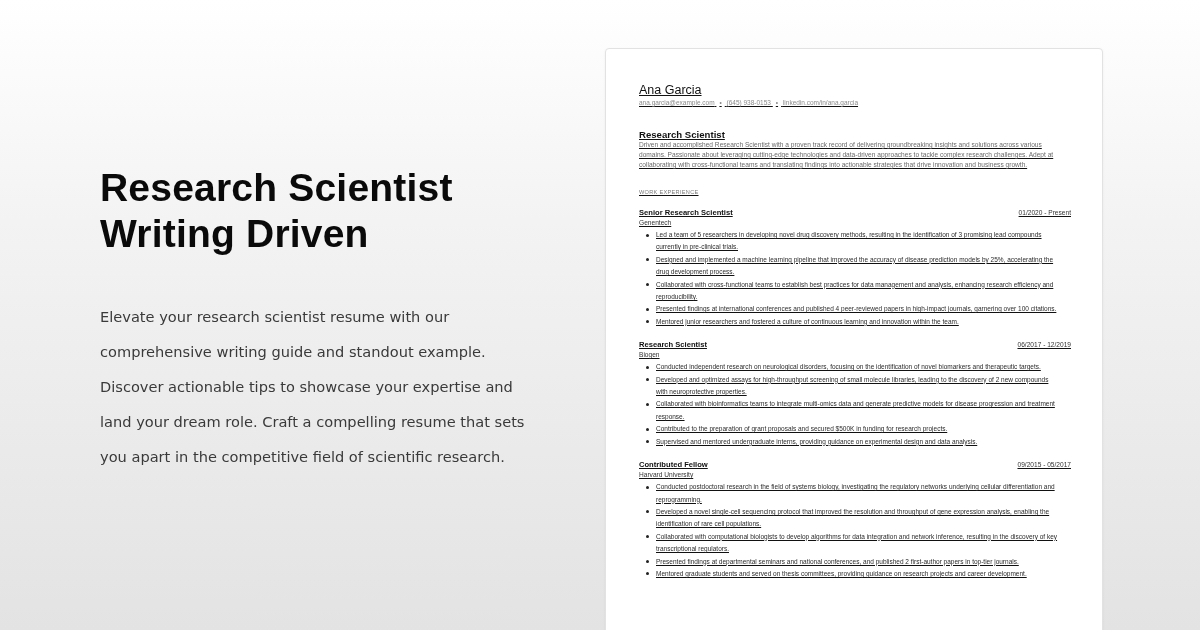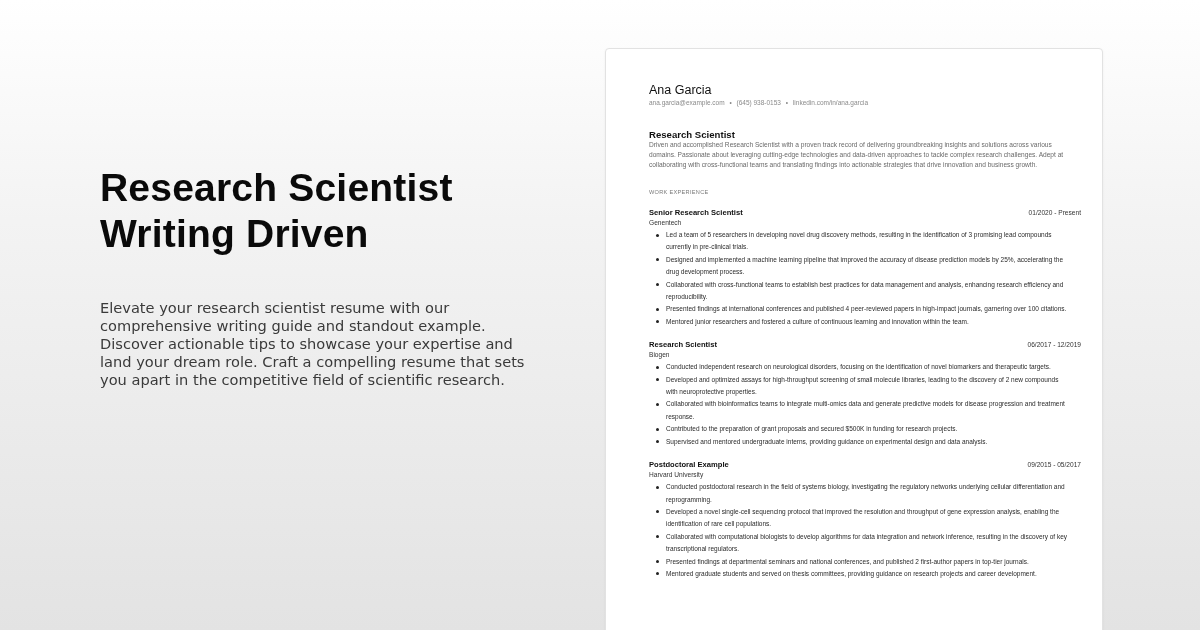--- a/index.html
+++ b/index.html
@@ -22,43 +22,44 @@
       font-size: 39px;
       line-height: 46px;
       color: #0a0a0a;
       letter-spacing: 0.2px;
     }
     .headline span { display: block; }
     .intro {
       margin-top: 42px;
       font-family: "DejaVu Sans", sans-serif;
       font-size: 14.6px;
-      line-height: 18px;
+      line-height: 35px;
       color: #3a3a3a;
       width: 440px;
     }
 
     .card {
       position: absolute;
       left: 605px;
       top: 48px;
       width: 498px;
       height: 600px;
       background: #ffffff;
       border: 1px solid #e2e2e2;
       border-radius: 4px;
       box-shadow: 0 1px 3px rgba(0,0,0,0.05);
       overflow: hidden;
     }
     .resume {
       position: absolute;
-      left: 43px;
+      left: 33px;
       top: 34px;
       width: 432px;
       font-family: "Liberation Sans", sans-serif;
+      text-decoration: underline;
     }
     .r-name {
       font-size: 12.5px;
       line-height: 14px;
       color: #111;
     }
     .r-contact {
       margin-top: 1px;
       font-size: 6.5px;
       line-height: 9px;
@@ -184,21 +185,21 @@
         <li>Conducted independent research on neurological disorders, focusing on the identification of novel biomarkers and therapeutic targets.</li>
         <li>Developed and optimized assays for high-throughput screening of small molecule libraries, leading to the discovery of 2 new compounds with neuroprotective properties.</li>
         <li>Collaborated with bioinformatics teams to integrate multi-omics data and generate predictive models for disease progression and treatment response.</li>
         <li>Contributed to the preparation of grant proposals and secured $500K in funding for research projects.</li>
         <li>Supervised and mentored undergraduate interns, providing guidance on experimental design and data analysis.</li>
       </ul>
     </div>
 
     <div class="job">
       <div class="job-head">
-        <span class="job-title">Postdoctoral Example</span>
+        <span class="job-title">Contributed Fellow</span>
         <span class="job-dates">09/2015 - 05/2017</span>
       </div>
       <div class="job-company">Harvard University</div>
       <ul class="bullets">
         <li>Conducted postdoctoral research in the field of systems biology, investigating the regulatory networks underlying cellular differentiation and reprogramming.</li>
         <li>Developed a novel single-cell sequencing protocol that improved the resolution and throughput of gene expression analysis, enabling the identification of rare cell populations.</li>
         <li>Collaborated with computational biologists to develop algorithms for data integration and network inference, resulting in the discovery of key transcriptional regulators.</li>
         <li>Presented findings at departmental seminars and national conferences, and published 2 first-author papers in top-tier journals.</li>
         <li>Mentored graduate students and served on thesis committees, providing guidance on research projects and career development.</li>
       </ul>

